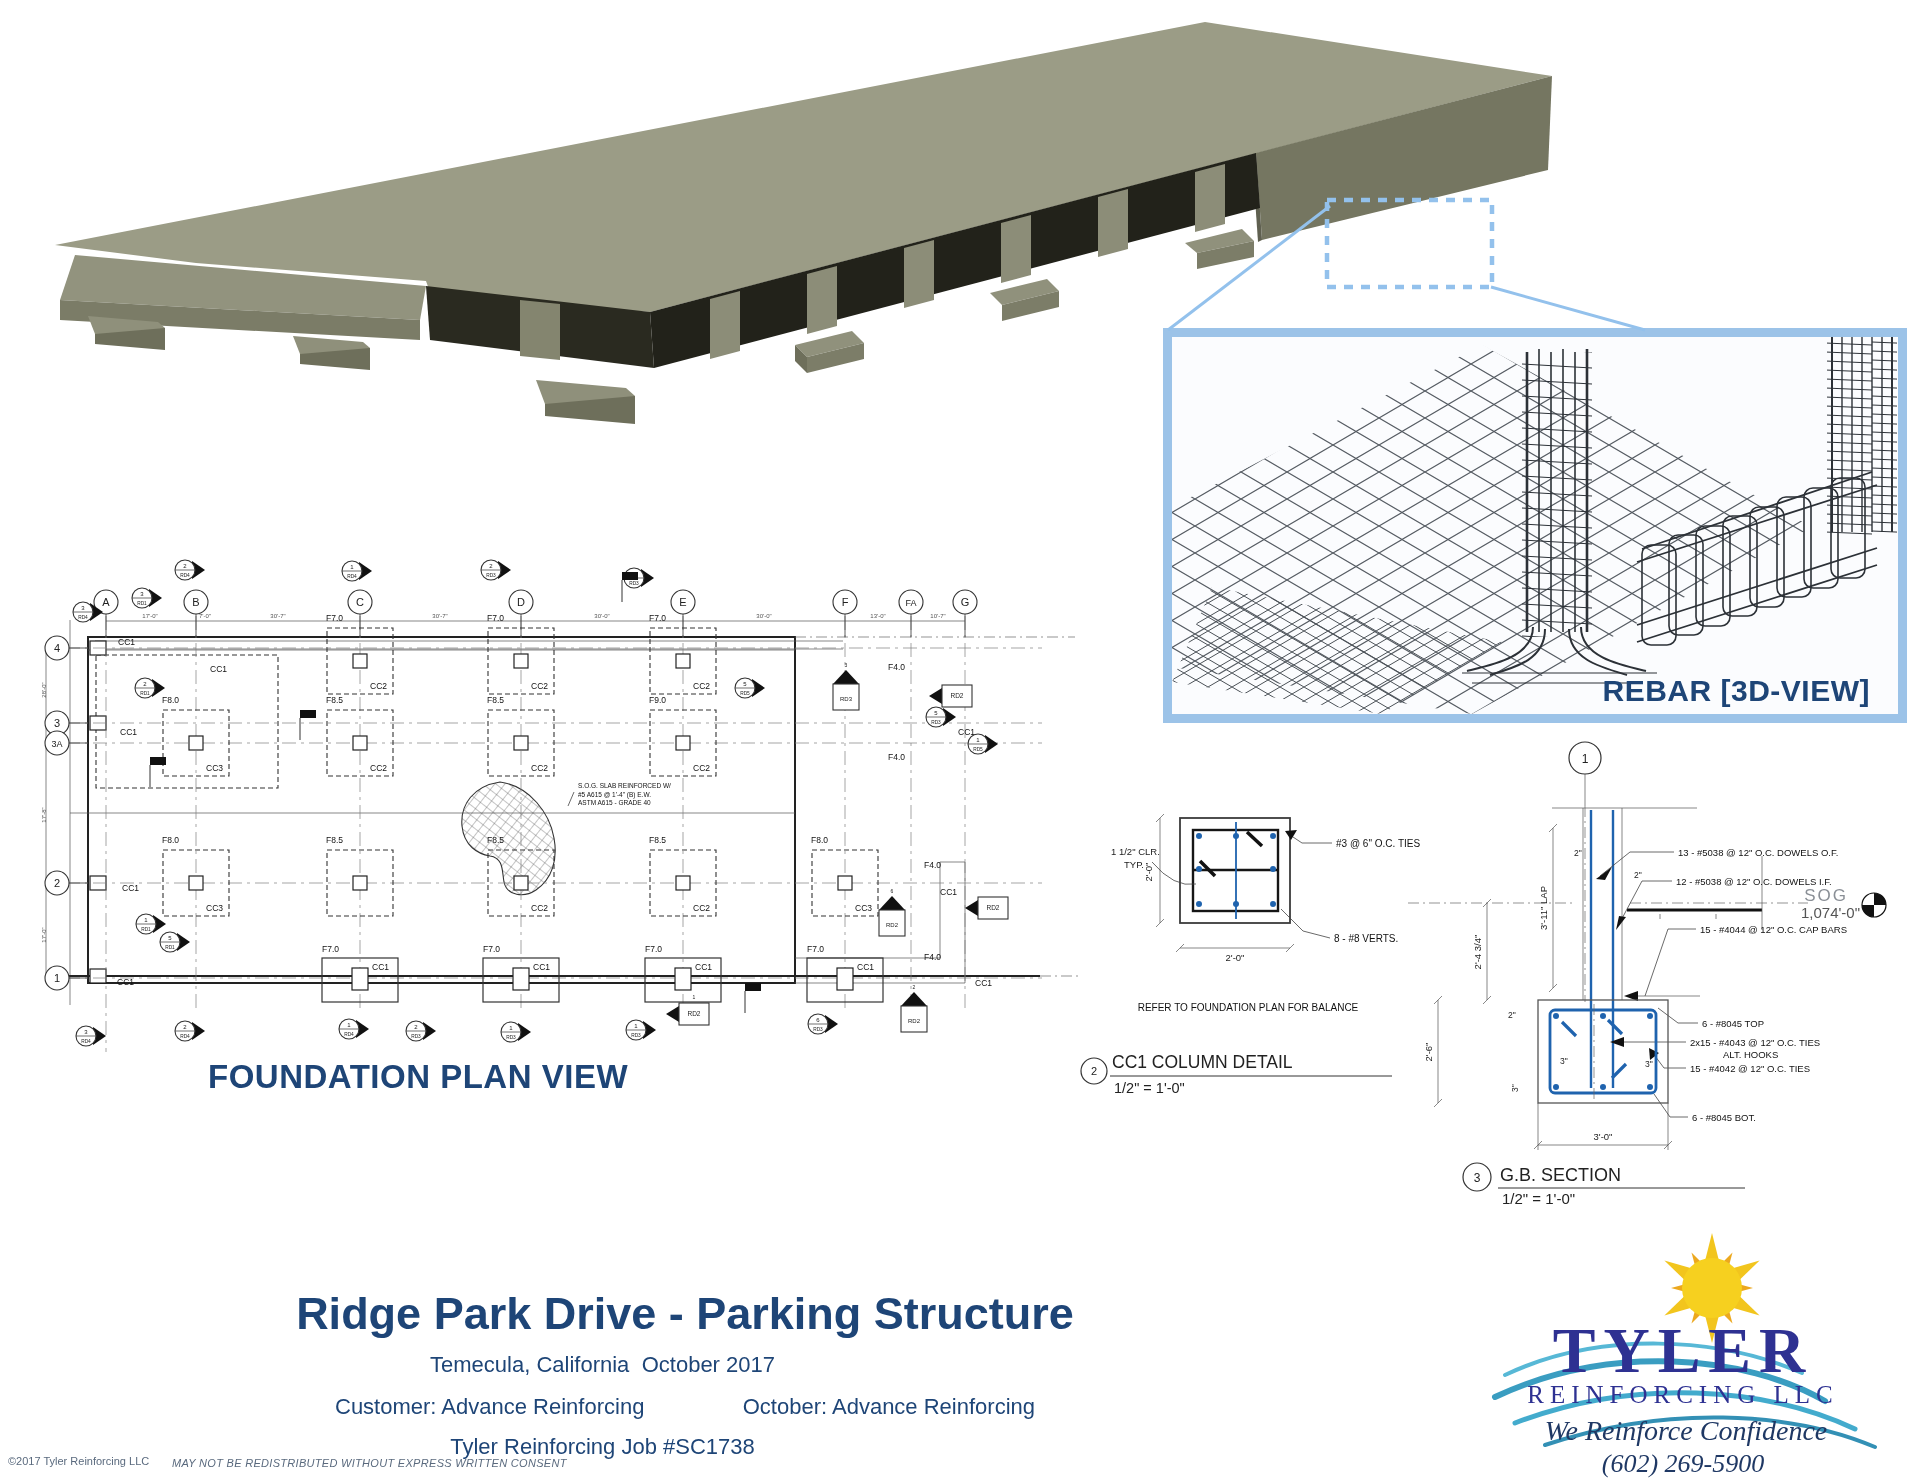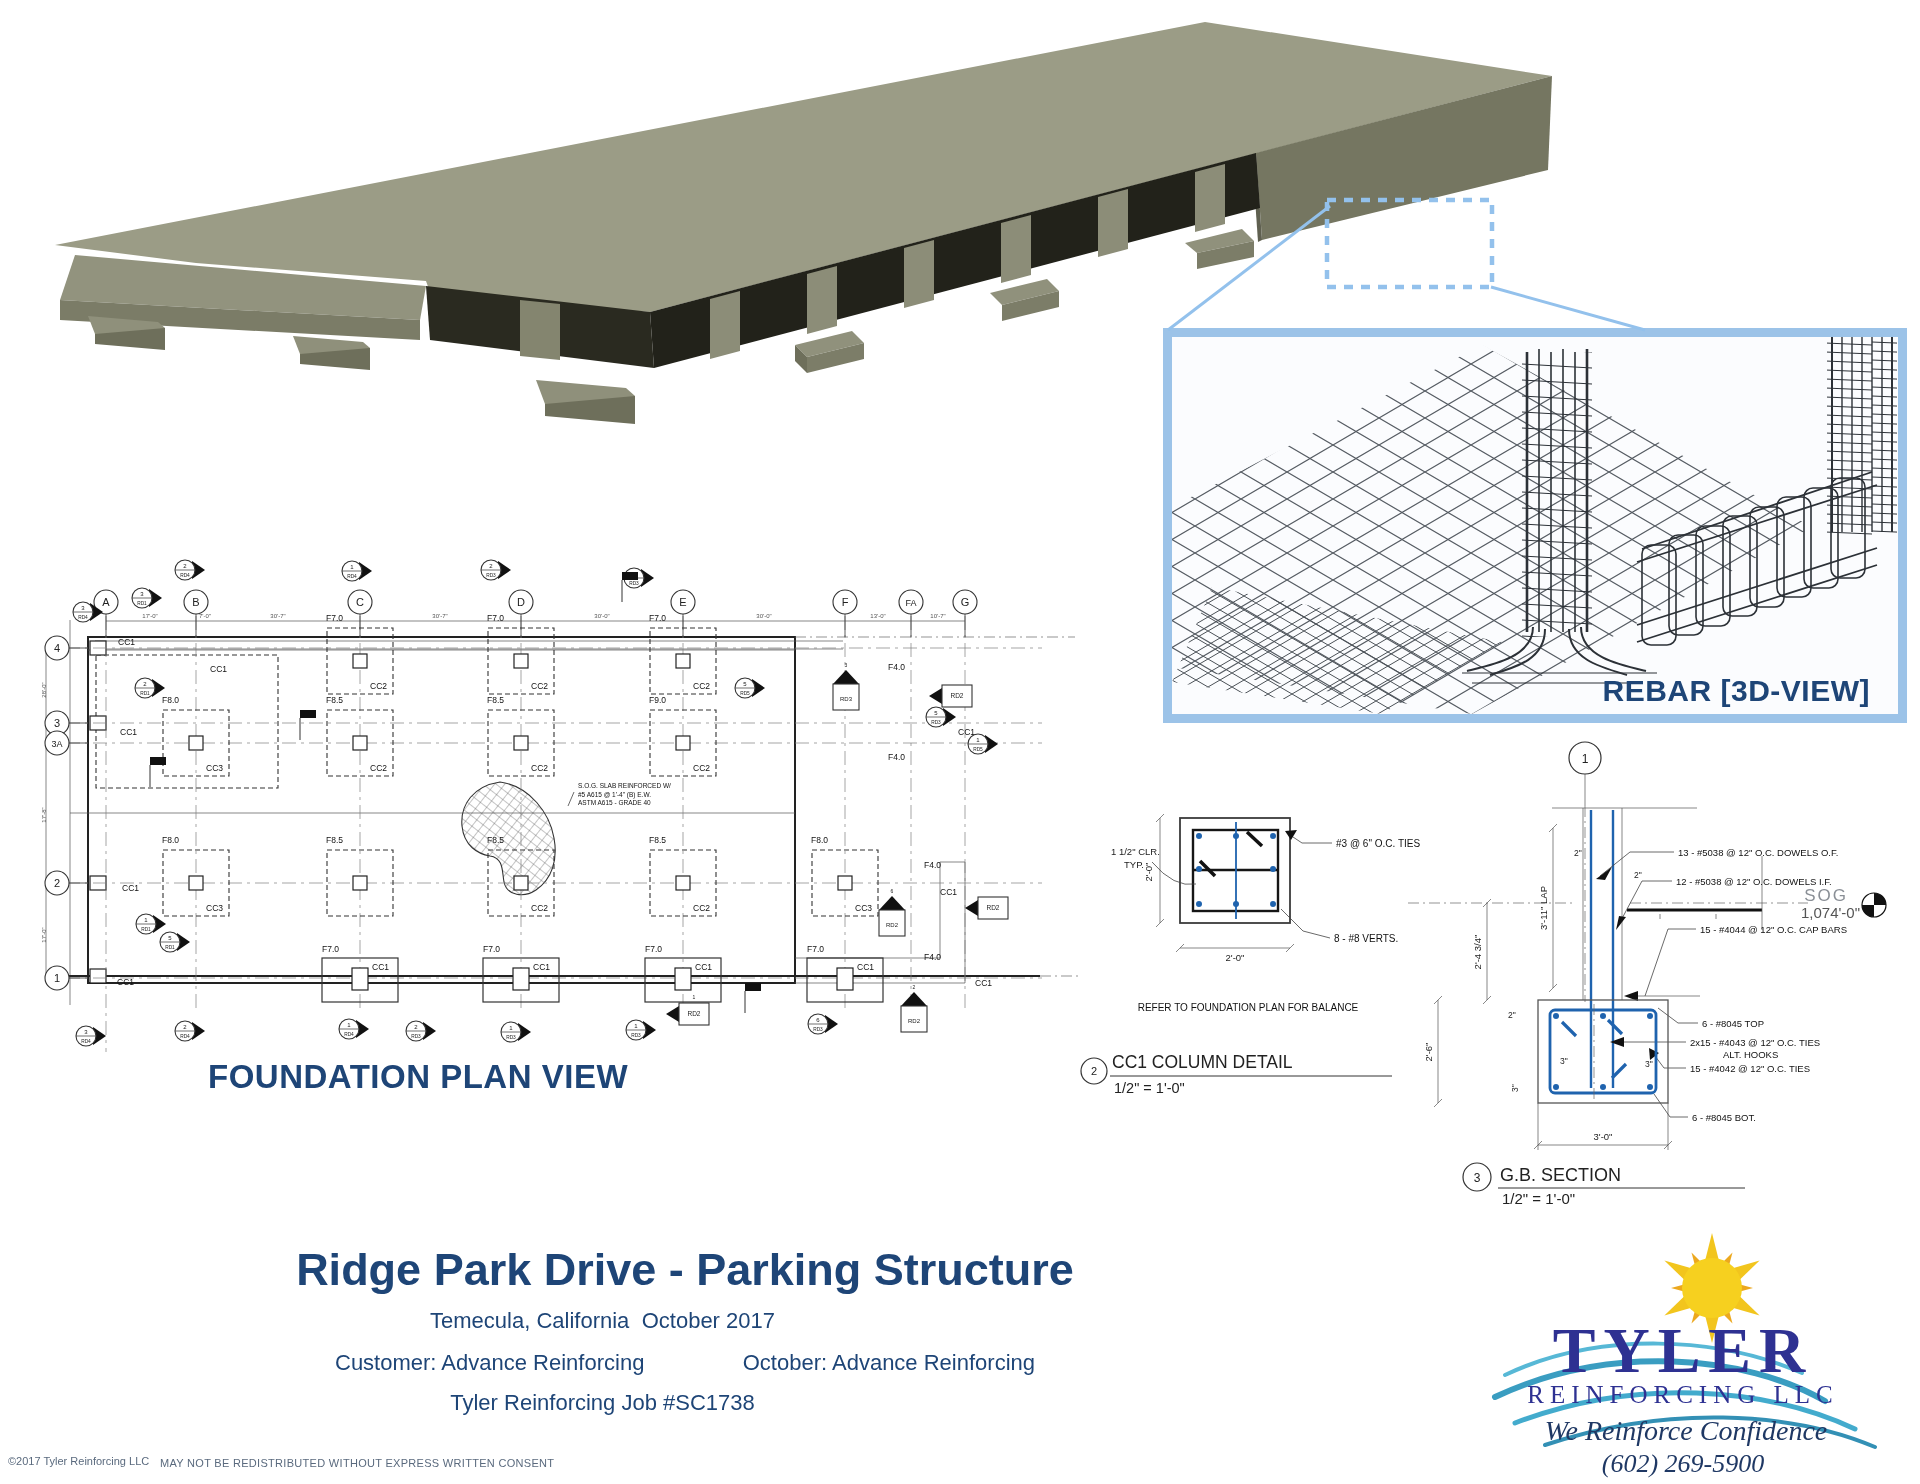--- a/index.html
+++ b/index.html
@@ -6,32 +6,32 @@
   .page{position:relative;width:1920px;height:1484px;background:#fff;overflow:hidden;
         font-family:"Liberation Sans",sans-serif;}
   svg{font-family:"Liberation Sans",sans-serif;}
   .abs{position:absolute;}
   
   .hdr{position:absolute;font-weight:bold;color:var(--navy);letter-spacing:.5px;}
   #hdr-model{left:645px;top:406px;width:440px;text-align:center;font-size:29px;}
   #hdr-plan{left:208px;top:1058px;font-size:33px;}
   #hdr-rebar{left:1470px;top:674px;width:400px;text-align:right;font-size:30px;}
   
-  .tb{position:absolute;color:var(--navy);}
+  .tb{position:absolute;color:var(--navy);margin-top:44px;}
   #tb-title{left:250px;top:1244px;width:870px;text-align:center;font-size:45px;font-weight:bold;}
   #tb-line2{left:430px;top:1308px;width:345px;display:flex;justify-content:space-between;font-size:22px;}
   #tb-line3{left:335px;top:1350px;width:700px;display:flex;justify-content:space-between;font-size:22px;gap:40px;}
   #tb-line4{left:430px;top:1390px;width:345px;text-align:center;font-size:22px;}
   
   #rebar-box{position:absolute;left:1163px;top:328px;width:744px;height:395px;
              box-sizing:border-box;border:9px solid var(--box_border);background:#fbfcfe;}
   
   .foot{position:absolute;font-size:11px;color:#5a6a7e;}
   #foot-copy{left:8px;top:1455px;text-align:center;}
-  #foot-notice{left:160px;top:1457px;letter-spacing:.3px;}
+  #foot-notice{left:172px;top:1457px;letter-spacing:.3px;font-style:italic;}
   
   .cl{stroke:#808080;stroke-width:.7;stroke-dasharray:14 5 3 5;fill:none;}
   .cld{stroke:#666;stroke-width:.7;stroke-dasharray:11 4 2 4;fill:none;}
   .s{stroke:#333;stroke-width:.8;}
   .bub{fill:#fff;stroke:#333;stroke-width:1.1;}
   .bub2{fill:#fff;stroke:#333;stroke-width:1.2;}
   .bt{text-anchor:middle;fill:#222;}
   .dt{font-size:6px;fill:#555;text-anchor:middle;}
   .fd{fill:none;stroke:#333;stroke-width:1.1;stroke-dasharray:5 3;}
   .fs{fill:none;stroke:#333;stroke-width:1.2;}

